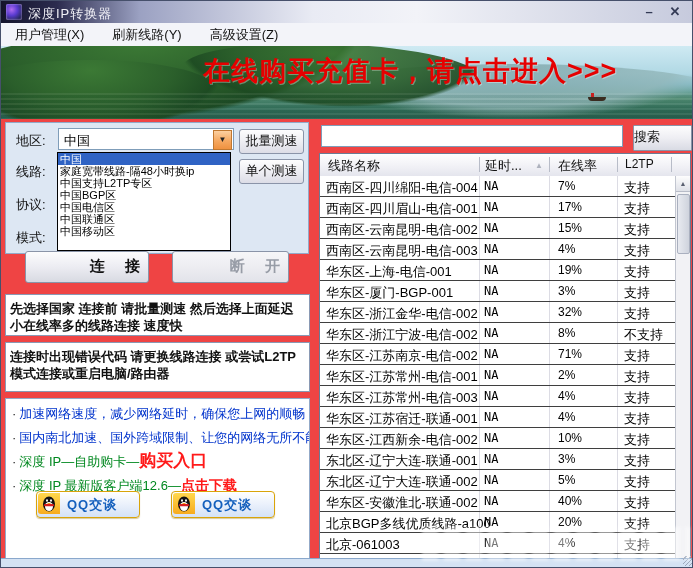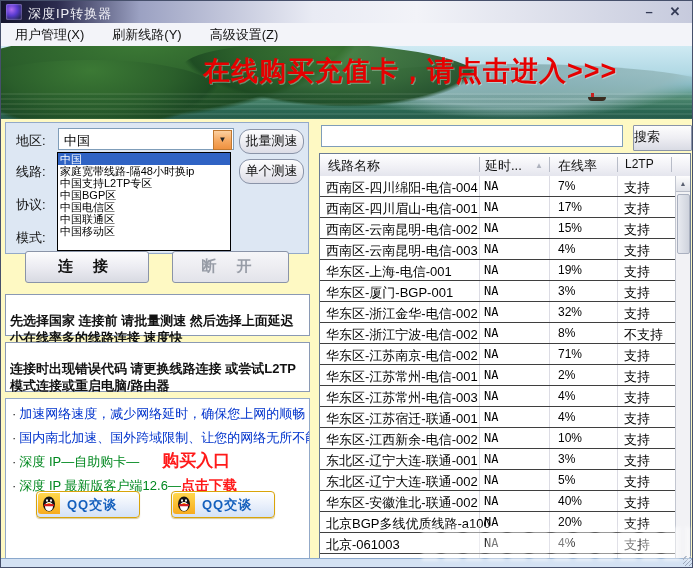--- a/index.html
+++ b/index.html
@@ -1,17 +1,17 @@
 <!DOCTYPE html>
 <html><head>
 <meta charset="utf-8">
 <style>
   html,body{margin:0;padding:0}
   body{font-family:"Liberation Sans",sans-serif;-webkit-font-smoothing:antialiased}
-  .window{position:relative;width:693px;height:568px;overflow:hidden;background:#fef9c3;
+  .window{position:relative;width:693px;height:568px;overflow:hidden;background:#ef4444;
           border:1px solid #46506b;box-sizing:border-box}
 
   
   .titlebar{position:absolute;left:0;top:0;width:693px;height:22px;
     background:linear-gradient(90deg,#14142c 0%,#2b2b4e 8%,#9ba1c2 20%,#e9ebf4 45%,#f2f3f8 60%,#c6cadd 100%);
     border-bottom:1px solid #8d93ad}
   .app-icon{position:absolute;left:5px;top:3px;width:16px;height:16px;border-radius:2px;
     background:radial-gradient(circle at 35% 35%,#b06cf0 0%,#5a3bd0 40%,#2a2a66 75%,#141433 100%);
     box-shadow:inset 0 0 2px #e0c0ff}
   .title-text{position:absolute;left:27px;top:4px;font-size:13px;color:#f0f0f6;letter-spacing:1px}
@@ -47,36 +47,36 @@
     background:#dde7f3;border:1px solid #93a9c8}
   .fld-label{position:absolute;left:10px;font-size:13px;color:#111}
   .combo{position:absolute;left:52px;top:5px;width:176px;height:22px;background:#fff;
     border:1px solid #7f9db9;box-sizing:border-box}
   .combo-value{position:absolute;left:5px;top:3px;font-size:13px;color:#000}
   .combo-arrow{position:absolute;right:1px;top:1px;width:17px;height:18px;
     background:linear-gradient(180deg,#fcd0a0 0%,#f5a860 55%,#ef9240 100%);
     border:1px solid #c07830;font-size:8px;color:#222;text-align:center;line-height:18px}
   .side-btn{position:absolute;left:233px;width:63px;height:23px;font-size:13px;color:#111;
     background:linear-gradient(180deg,#fdfdfd 0%,#f0f0f4 45%,#dcdde6 100%);
-    border:1px solid #8a94a8;border-radius:11px;text-align:center;line-height:21px}
+    border:1px solid #8a94a8;border-radius:3px;text-align:center;line-height:21px}
 
   .dd-list{position:absolute;left:56px;top:151px;width:172px;height:97px;background:#fff;
     border:1px solid #000;z-index:30;overflow:hidden}
   .dd-item{height:12px;line-height:12px;font-size:11px;color:#000;padding-left:2px;white-space:nowrap}
   .dd-item.sel{background:#2f63c4;color:#fff}
 
   .big-btn{position:absolute;top:250px;height:30px;border:1px solid #8a94a8;border-radius:3px;
     background:linear-gradient(180deg,#fcfcfd 0%,#ececf2 50%,#d8dae2 100%);
-    font-size:15px;font-weight:bold;text-align:center;line-height:28px;letter-spacing:8px}
+    font-size:15px;font-weight:bold;text-align:right;line-height:28px;letter-spacing:8px}
   .btn-connect{left:24px;width:122px;color:#111}
   .btn-disconnect{left:171px;width:115px;color:#979ca6;
     background:linear-gradient(180deg,#f6f6f8 0%,#ebebf0 60%,#e2e3ea 100%)}
 
   .tip-box{position:absolute;left:4px;width:305px;background:#fff;border:1px solid #8a99b4;
-    box-sizing:border-box;font-size:13px;font-weight:bold;color:#111;line-height:17px;padding:17px 4px}
+    box-sizing:border-box;font-size:13px;font-weight:bold;color:#111;line-height:17px;padding:5px 4px}
   .tip1{top:293px;height:42px}
   .tip2{top:341px;height:50px}
 
   
   .grp2{position:absolute;left:4px;top:397px;width:305px;height:162px;background:#fff;
     border:1px solid #93a9c8;box-sizing:border-box;overflow:hidden}
   .bullet{position:relative;margin:4px 0 0 6px;line-height:19px;white-space:nowrap}
   .bullet .dot{color:#222;margin-right:3px;font-size:13px}
   .qq-row{position:absolute;left:0;top:92px;width:100%;}
   .qq-btn{position:absolute;top:0;width:102px;height:25px;border:1px solid #d9a40a;border-radius:4px;
@@ -184,21 +184,21 @@
   <div class="big-btn btn-connect">连 接</div>
   <div class="big-btn btn-disconnect">断 开</div>
 
   <div class="tip-box tip1">先选择国家 连接前 请批量测速 然后选择上面延迟小在线率多的线路连接 速度快</div>
   <div class="tip-box tip2">连接时出现错误代码 请更换线路连接 或尝试L2TP模式连接或重启电脑/路由器</div>
 
   <div class="grp2">
     <div id="bullet-list">
         <div class="bullet"><span class="dot">·</span><span style="color: rgb(0, 51, 204); font-size: 13px; margin-top: 20px;">加速网络速度，减少网络延时，确保您上网的顺畅</span></div>
         <div class="bullet"><span class="dot">·</span><span style="color: rgb(0, 51, 204); font-size: 13px;">国内南北加速、国外跨域限制、让您的网络无所不能</span></div>
-        <div class="bullet"><span class="dot">·</span><span style="color: rgb(0, 136, 31); font-size: 13px;">深度 IP—自助购卡—</span><span style="color: rgb(255, 26, 26); font-size: 17px; font-weight: bold; margin-left: 23px;">购买入口</span></div>
+        <div class="bullet"><span class="dot">·</span><span style="color: rgb(0, 136, 31); font-size: 13px;">深度 IP—自助购卡—</span><span style="color: rgb(255, 26, 26); font-size: 17px; font-weight: bold;">购买入口</span></div>
         <div class="bullet"><span class="dot">·</span><span style="color: rgb(0, 136, 31); font-size: 13px;">深度 IP 最新版客户端12.6—</span><span style="color: rgb(255, 26, 26); font-size: 14px; font-weight: bold;">点击下载</span></div>
       </div>
     <div class="qq-row">
       <div class="qq-btn qq1">
         <span class="qq-ico">
           <svg width="22" height="21" viewBox="0 0 22 21">
             <ellipse cx="11" cy="11" rx="6" ry="7.5" fill="#111"></ellipse>
             <ellipse cx="11" cy="13.5" rx="4" ry="4.6" fill="#fff"></ellipse>
             <ellipse cx="9" cy="7.5" rx="1" ry="1.3" fill="#fff"></ellipse>
             <ellipse cx="13" cy="7.5" rx="1" ry="1.3" fill="#fff"></ellipse>

